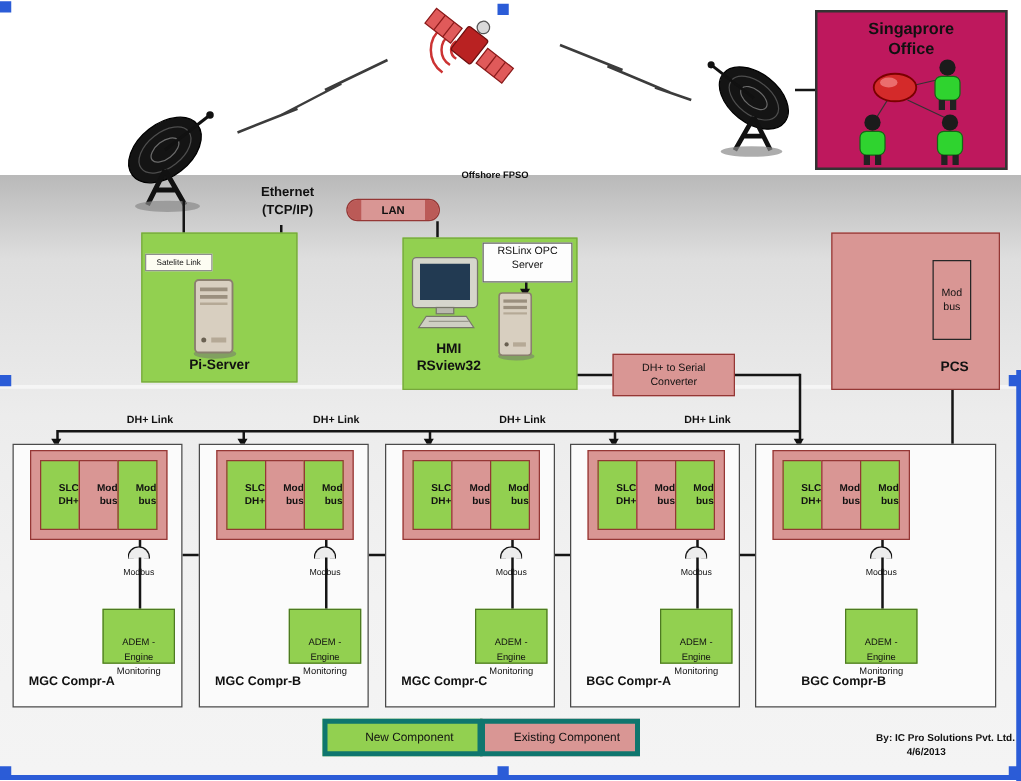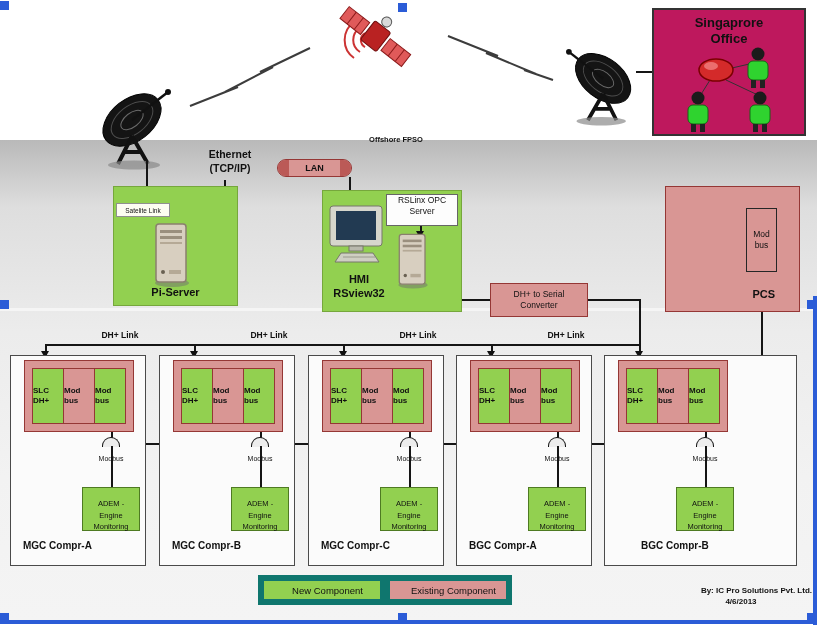--- a/index.html
+++ b/index.html
@@ -29,34 +29,34 @@
   .lan-cap{position:absolute;top:0;width:11px;height:100%;background:#bb5a57;}
   .white-inner{position:absolute;background:#fdfdfd;border:1px solid #666;box-sizing:border-box;
                text-align:center;font-size:8.5px;display:flex;flex-direction:column;justify-content:flex-start;line-height:1.3;}
   .pink-inner{position:absolute;background:#d99694;border:1px solid #262626;box-sizing:border-box;
               text-align:center;font-size:8.5px;display:flex;flex-direction:column;justify-content:center;line-height:1.35;}
   .comp{position:absolute;top:355px;height:211px;background:#fbfbfb;border:1px solid #4a4a4a;box-sizing:border-box;}
   .chdr{position:absolute;left:13px;top:4px;width:110px;height:72px;background:#d99694;
         border:1.5px solid #953735;box-sizing:border-box;display:flex;justify-content:center;
         align-items:center;}
   .sub{width:32px;height:56px;border:1px solid #953735;box-sizing:border-box;font-size:8px;font-weight:600;
-       text-align:left;display:flex;flex-direction:column;justify-content:center;line-height:1.3;}
+       text-align:right;display:flex;flex-direction:column;justify-content:center;line-height:1.3;}
   .sub + .sub{margin-left:-1px;}
   .sub span{display:block;}
   .green{background:#92d050;} .pink{background:#d99694;}
   .arc{position:absolute;left:91px;top:81px;width:18px;height:10px;border:1.6px solid #111;border-bottom:none;
        border-radius:9px 9px 0 0;background:#ededed;box-sizing:border-box;}
   .mlabel{position:absolute;left:70px;top:99px;width:60px;text-align:center;font-size:7px;}
   .adem{position:absolute;left:71px;top:131px;width:58px;height:44px;background:#92d050;
-        border:1px solid #4e7a22;box-sizing:border-box;text-align:center;font-size:7.5px;line-height:1.55;padding-top:10px;}
+        border:1px solid #4e7a22;box-sizing:border-box;text-align:center;font-size:7.5px;line-height:1.55;padding-top:20px;}
   .cname{position:absolute;left:12px;top:184px;font-weight:bold;font-size:10px;white-space:nowrap;}
   .dhlbl{position:absolute;top:330px;width:60px;text-align:center;font-weight:bold;font-size:8.5px;}
   .mblbl{position:absolute;top:432px;width:50px;text-align:center;font-size:7px;}
   .legend{position:absolute;left:258px;top:575px;display:flex;}
-  .legend > div{width:128px;height:30px;border:6px solid #0f766e;box-sizing:border-box;
+  .legend > div{width:128px;height:30px;border:4px solid #0f766e;box-sizing:border-box;
                 display:flex;align-items:center;justify-content:center;font-size:9.5px;padding-left:11px;}
   .legend > div + div{margin-left:-2px;}
   .handle{position:absolute;width:9px;height:9px;background:#2b5cd7;}
   .selline{position:absolute;background:#2b5cd7;}
 </style>
 </head>
 <body>
 
 <div id="stage">
 

